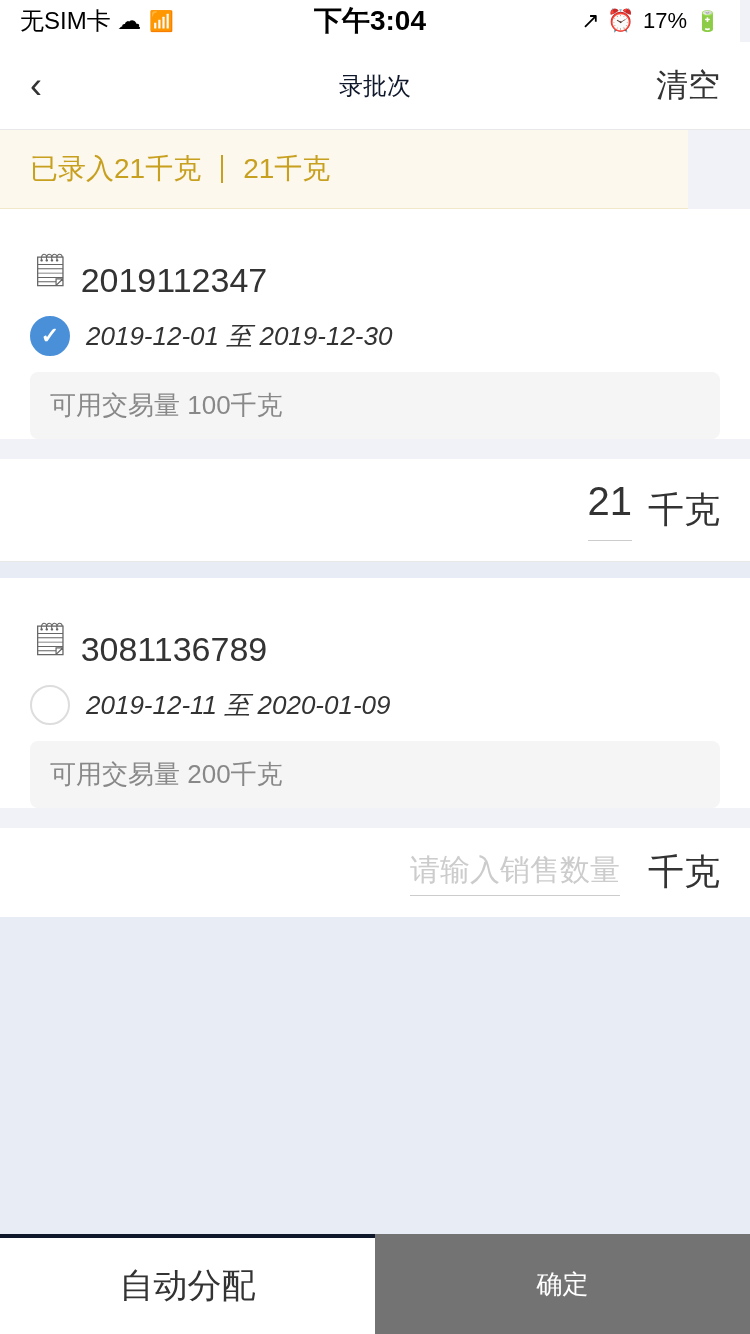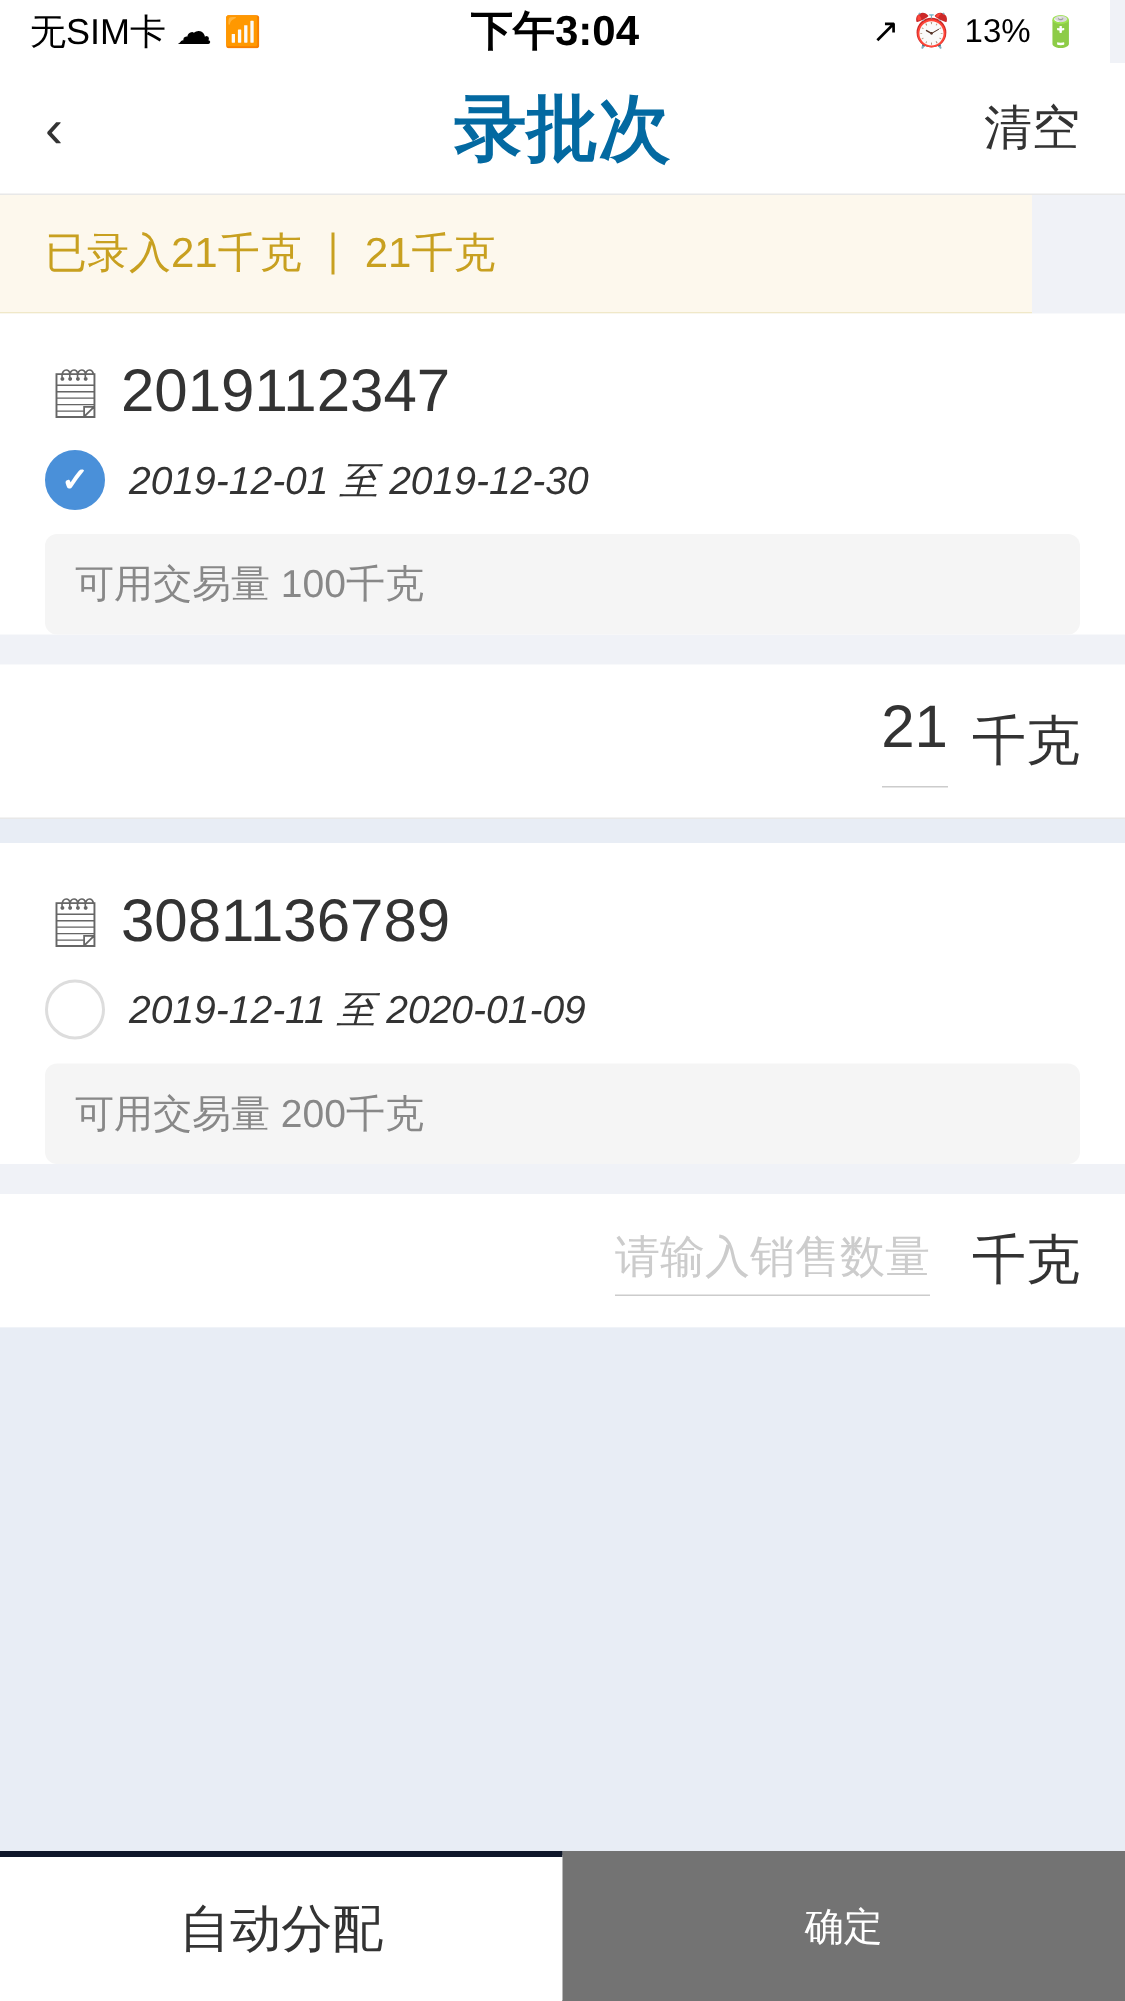--- a/index.html
+++ b/index.html
@@ -58,23 +58,23 @@
       justify-content: space-between;
       padding: 0 30px;
       border-bottom: 1px solid #e8e8e8;
     }
     .nav-back {
       font-size: 36px;
       color: #333;
       cursor: pointer;
     }
     .nav-title {
-      font-size: 48px;
-      font-weight: 700;
-      color: #0369a1;
+      font-size: 24px;
+      font-weight: 400;
+      color: #0f172a;
       position: absolute;
       left: 50%;
       transform: translateX(-50%);
     }
     .nav-clear {
       font-size: 32px;
       color: #333;
       cursor: pointer;
     }
 
@@ -110,23 +110,24 @@
       display: flex;
       align-items: center;
       gap: 10px;
       margin-bottom: 16px;
     }
     .batch-icon {
       color: #666;
       font-size: 32px;
     }
     .batch-id {
-      font-size: 40px;
+      font-size: 34px;
       color: #333;
       font-weight: 500;
+      margin-top: 22px;
     }
     .batch-date-row {
       display: flex;
       align-items: center;
       gap: 16px;
       margin-bottom: 16px;
     }
     .radio-circle {
       width: 40px;
       height: 40px;
@@ -265,21 +266,21 @@
 
 <div class="status-bar pos-relative">
   <div class="status-left">
     <span>无SIM卡 ☁</span>
     <span class="wifi-icon">📶</span>
   </div>
   <div class="status-center">下午3:04</div>
   <div class="status-right">
     <span>↗</span>
     <span>⏰</span>
-    <span>13%</span>
+    <span>17%</span>
     <span class="battery-icon">🔋</span>
   </div>
 </div>
 
 <div class="nav-bar pos-relative">
   <span class="nav-back">‹</span>
   <span class="nav-title">录批次</span>
   <span class="nav-clear">清空</span>
 </div>
 

